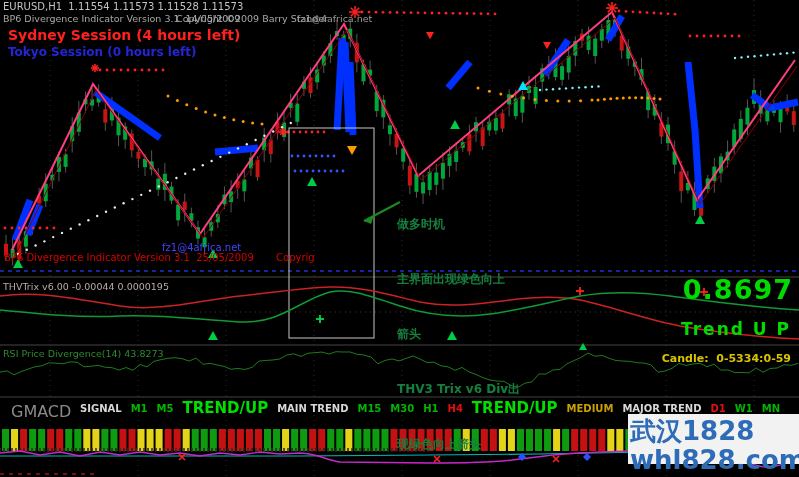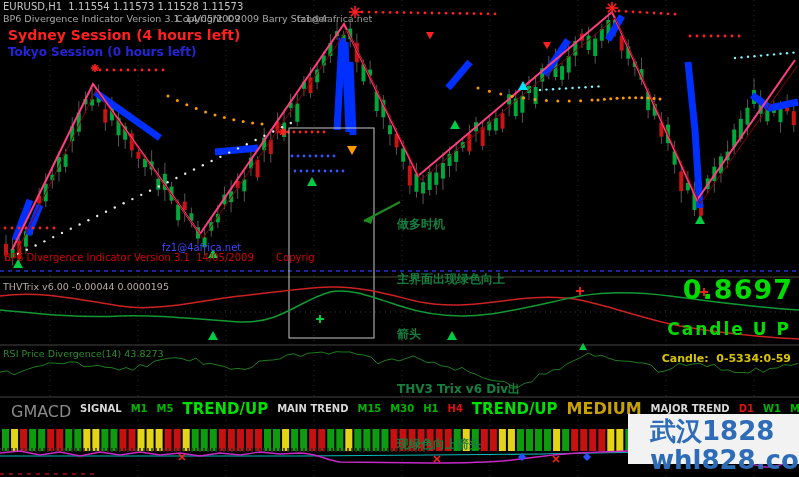--- a/index.html
+++ b/index.html
@@ -21,24 +21,24 @@
   .trendup{right:8px;top:319px;font-size:17px;font-weight:bold;color:#00dc00;letter-spacing:2px;}
   .candleinfo{right:8px;top:352px;font-size:11px;font-weight:bold;color:#d8c400;text-align:center;}
   .rsilabel{left:3px;top:348px;font-size:9.5px;color:#2e8b2e;}
   .gmacdlabel{left:2px;top:402px;font-size:16px;color:#8a8a8a;margin-left:9px;}
   .sigrow{left:80px;top:399px;width:545px;display:flex;align-items:center;gap:9px;z-index:3;}
   .sigrow span{white-space:pre;}
   .tk-w{font-size:10px;font-weight:bold;color:#d8d8d8;}
   .tk-g{font-size:10px;font-weight:bold;color:#00b400;}
   .tk-r{font-size:10px;font-weight:bold;color:#e01010;}
   .tk-big{font-size:15px;font-weight:bold;color:#00e000;}
-  .tk-gold{font-size:16px;font-weight:bold;color:#c8a000;}
+  .tk-gold{font-size:10px;font-weight:bold;color:#c8a000;}
   .watermark{position:absolute;left:628px;top:414px;width:171px;height:50px;background:#f2f2f2;
     z-index:5;color:#2e6cb8;font-weight:bold;font-size:26px;line-height:29px;
-    padding:3px 0 0 22px;box-sizing:border-box;letter-spacing:0px;}
+    padding:3px 0 0 2px;box-sizing:border-box;letter-spacing:0px;}
   svg{position:absolute;left:0;top:0;z-index:1;}
 </style>
 </head>
 <body>
 
 <div class="screen">
   <svg id="cv" width="799" height="477">
       <line x1="50" y1="0" x2="50" y2="477" stroke="#2b2b2b" stroke-width="1" stroke-dasharray="1,4"></line>
       <line x1="138" y1="0" x2="138" y2="477" stroke="#2b2b2b" stroke-width="1" stroke-dasharray="1,4"></line>
       <line x1="226" y1="0" x2="226" y2="477" stroke="#2b2b2b" stroke-width="1" stroke-dasharray="1,4"></line>
@@ -731,33 +731,33 @@
     </svg>
 
   <div class="ov quote">EURUSD,H1  1.11554 1.11573 1.11528 1.11573</div>
   <div class="ov ind">BP6 Divergence Indicator Version 3.1  14/05/2009</div>
   <div class="ov copyr">Copyright ©2009 Barry Stander</div>
   <div class="ov mail">fz1@4africa.net</div>
   <div class="ov sydney">Sydney Session (4 hours left)</div>
   <div class="ov tokyo">Tokyo Session (0 hours left)</div>
 
   <div class="ov mail2">fz1@4africa.net</div>
-  <div class="ov footcpy">BP6 Divergence Indicator Version 3.1  14/05/2009       Copyrig</div>
+  <div class="ov footcpy">BP6 Divergence Indicator Version 3.1  25/05/2009       Copyrig</div>
 
   <div class="ov annot">
     <div>做多时机</div>
     <div>主界面出现绿色向上</div>
     <div>箭头</div>
     <div>THV3 Trix v6 Div出</div>
     <div>现绿色向上箭头</div>
   </div>
 
   <div class="ov thvlabel">THVTrix v6.00 -0.00044 0.0000195</div>
   <div class="ov bigprice">0.8697</div>
-  <div class="ov trendup">Candle U P</div>
+  <div class="ov trendup">Trend U P</div>
   <div class="ov candleinfo">Candle:  0-5334:0-59</div>
   <div class="ov rsilabel">RSI Price Divergence(14) 43.8273</div>
   <div class="ov gmacdlabel">GMACD</div>
 
   <div class="ov sigrow">
     <span class="tk-w">SIGNAL</span>
     <span class="tk-g">M1</span>
     <span class="tk-g">M5</span>
     <span class="tk-big">TREND/UP</span>
     <span class="tk-w">MAIN TREND</span>

